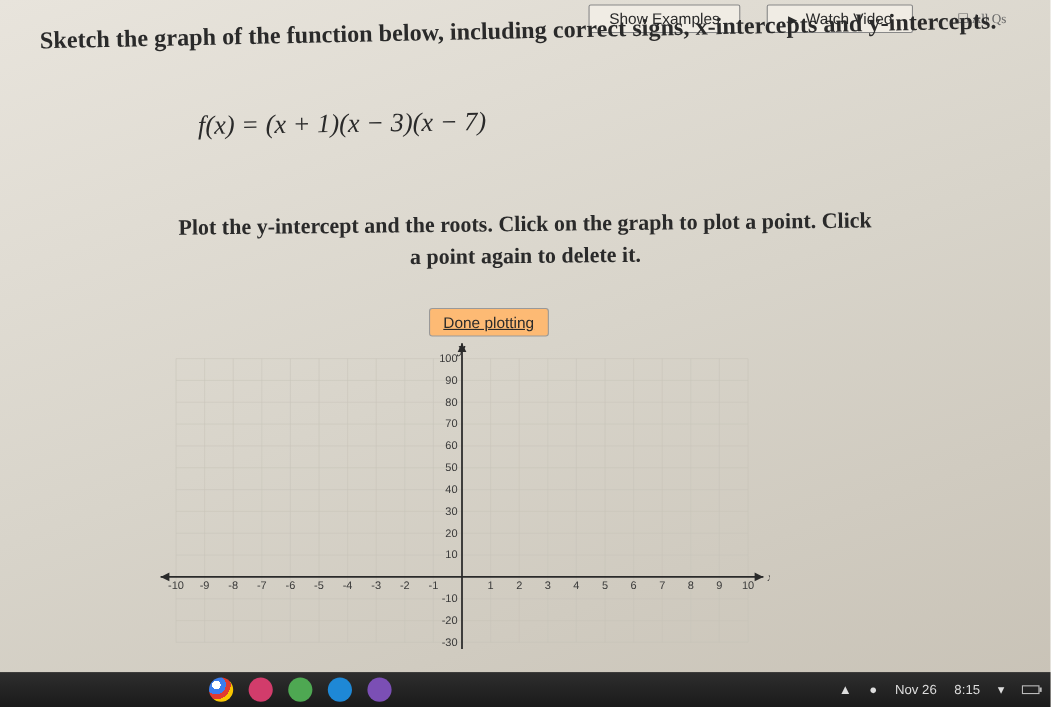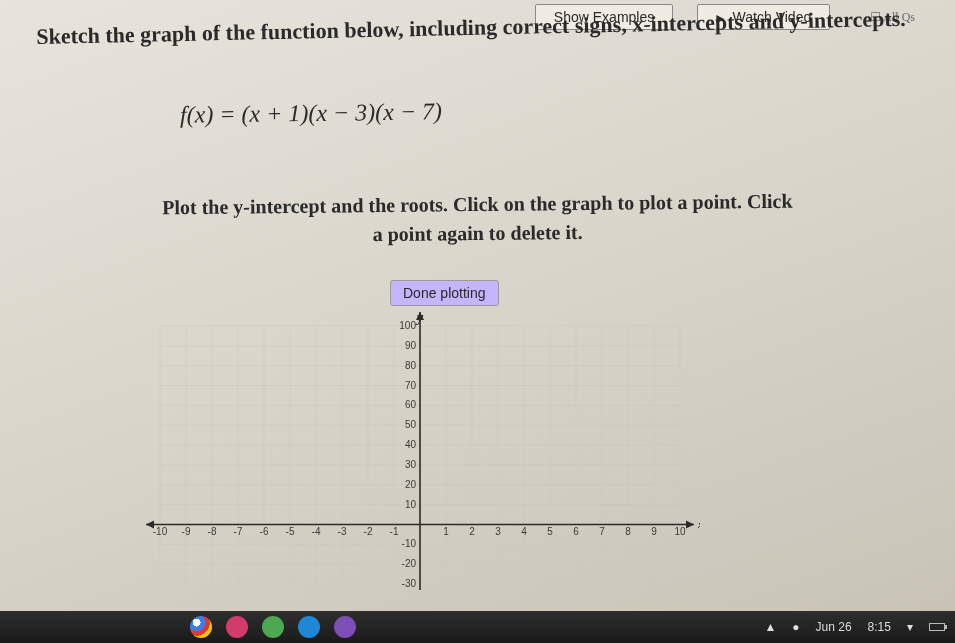--- a/index.html
+++ b/index.html
@@ -63,25 +63,26 @@
     font-size: 20px;
     font-weight: bold;
     line-height: 1.45;
     transform: rotate(-0.6deg);
   }
   .done-plotting {
     position: absolute;
     top: 280px;
     left: 390px;
     border: 1px solid #999;
-    background: #c4b5fd;
+    background: #fdba74;
     padding: 4px 12px;
     font-size: 14px;
     font-family: Arial, sans-serif;
     border-radius: 3px;
+    text-decoration: underline;
   }
   .chart-wrap {
     position: absolute;
     top: 310px;
     left: 140px;
     width: 560px;
     height: 290px;
   }
   .y-label {
     position: absolute;
@@ -251,18 +252,18 @@
   <div class="launchers">
     <div class="launcher chrome"></div>
     <div class="launcher pink"></div>
     <div class="launcher green"></div>
     <div class="launcher blue"></div>
     <div class="launcher purple"></div>
   </div>
   <div class="tray">
     <span>▲</span>
     <span>●</span>
-    <span>Jun 26</span>
+    <span>Nov 26</span>
     <span>8:15</span>
     <span>▾</span>
     <span class="battery-icon"></span>
   </div>
 </div>
 
 </body></html>

